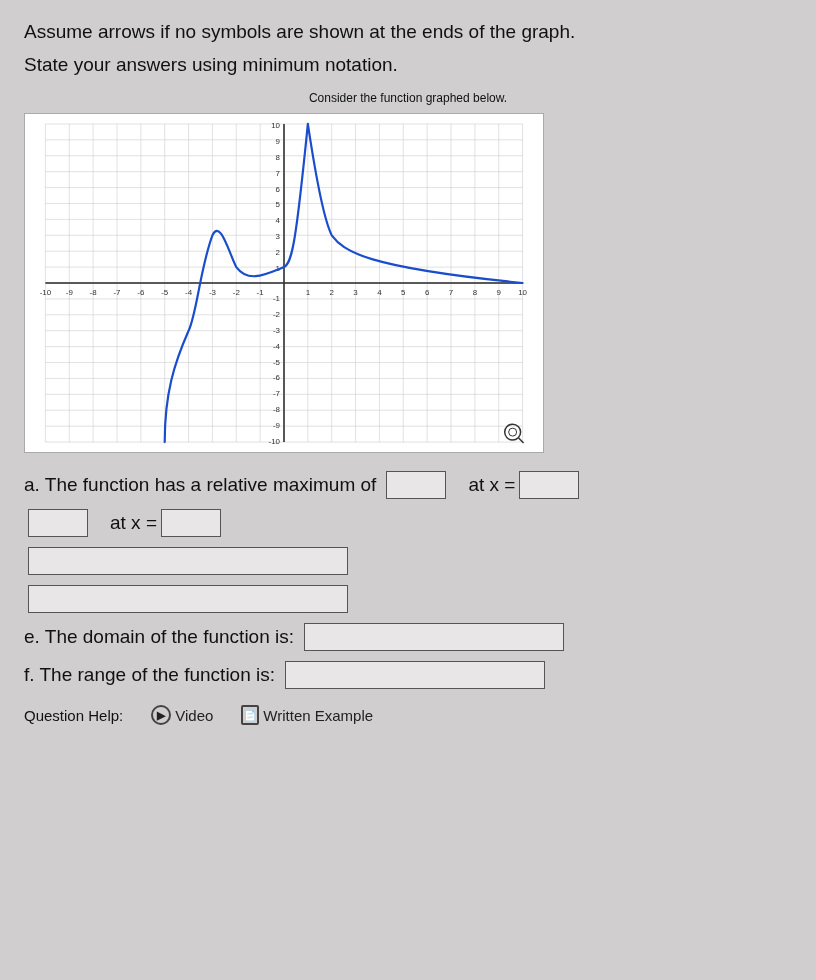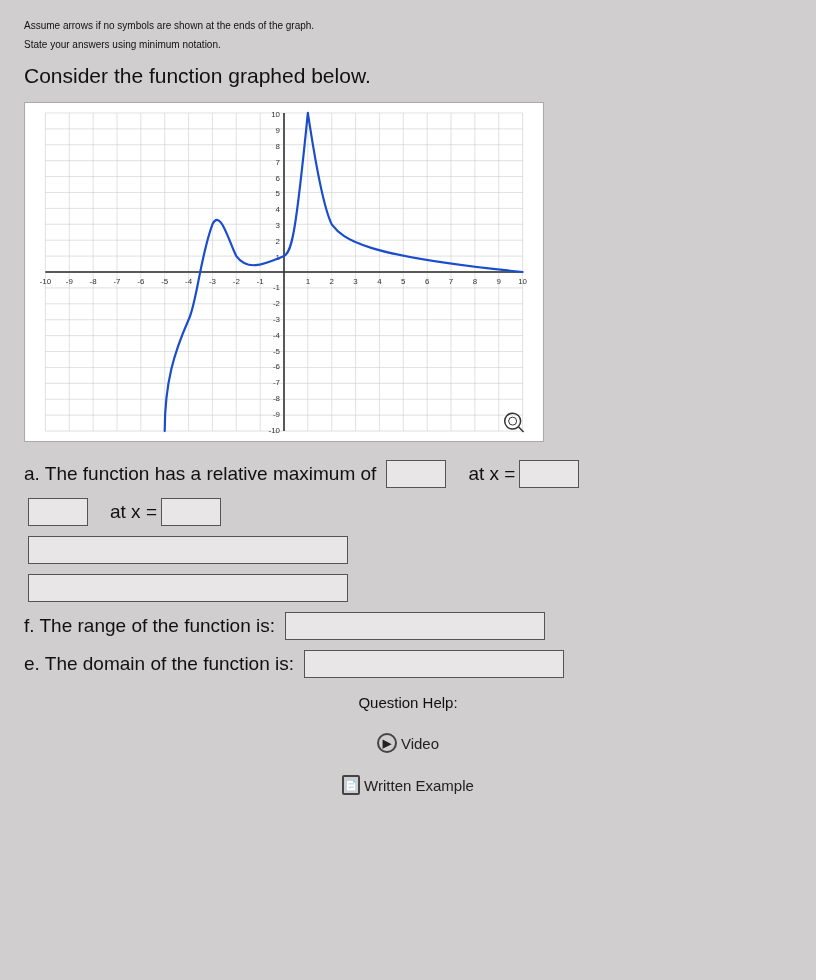--- a/index.html
+++ b/index.html
@@ -6,27 +6,28 @@
     body {
       background: #d0cece;
       font-family: Arial, sans-serif;
       font-size: 15px;
       color: #111;
       padding: 18px 24px;
       width: 816px;
       min-height: 980px;
     }
     .instructions {
-      font-size: 10px;
+      font-size: 19px;
       line-height: 1.5;
       margin-bottom: 12px;
     }
     .consider-label {
-      font-size: 21px;
-      margin-bottom: 14px;
+      font-size: 12px;
+      margin-bottom: 8px;
+      text-align: center;
     }
     .graph-container {
       background: #fff;
       border: 1px solid #aaa;
       width: 520px;
       height: 340px;
       position: relative;
       margin-bottom: 18px;
       overflow: hidden;
     }
@@ -77,22 +78,21 @@
     }
     .at-x-label {
       white-space: nowrap;
       margin-left: 18px;
     }
     .question-help {
       margin-top: 16px;
       font-size: 15px;
       display: flex;
       align-items: center;
-      gap: 22px;
-      flex-direction: column;
+      gap: 28px;
     }
     .help-btn {
       display: inline-flex;
       align-items: center;
       gap: 4px;
       cursor: pointer;
       color: #222;
       font-size: 15px;
       background: none;
       border: none;
@@ -275,26 +275,26 @@
 
   <div class="qa-row">
     <span class="answer-box-wide"></span>
   </div>
 
   <div class="qa-row">
     <span class="answer-box-wide"></span>
   </div>
 
   <div class="qa-row">
+    <label>e. The domain of the function is:</label>
+    <span class="answer-box-medium"></span>
+  </div>
+
+  <div class="qa-row">
     <label>f. The range of the function is:</label>
-    <span class="answer-box-medium"></span>
-  </div>
-
-  <div class="qa-row">
-    <label>e. The domain of the function is:</label>
     <span class="answer-box-medium"></span>
   </div>
 </div>
 
 <div class="question-help">
   <span>Question Help:</span>
   <button class="help-btn">
     <span class="icon-circle">▶</span>
     <span>Video</span>
   </button>

